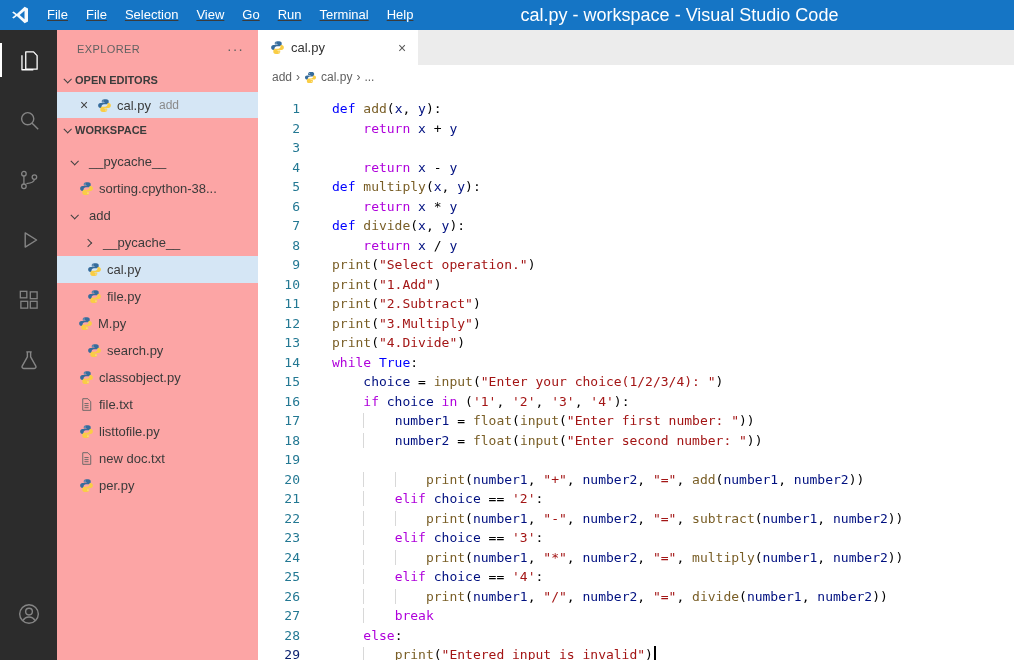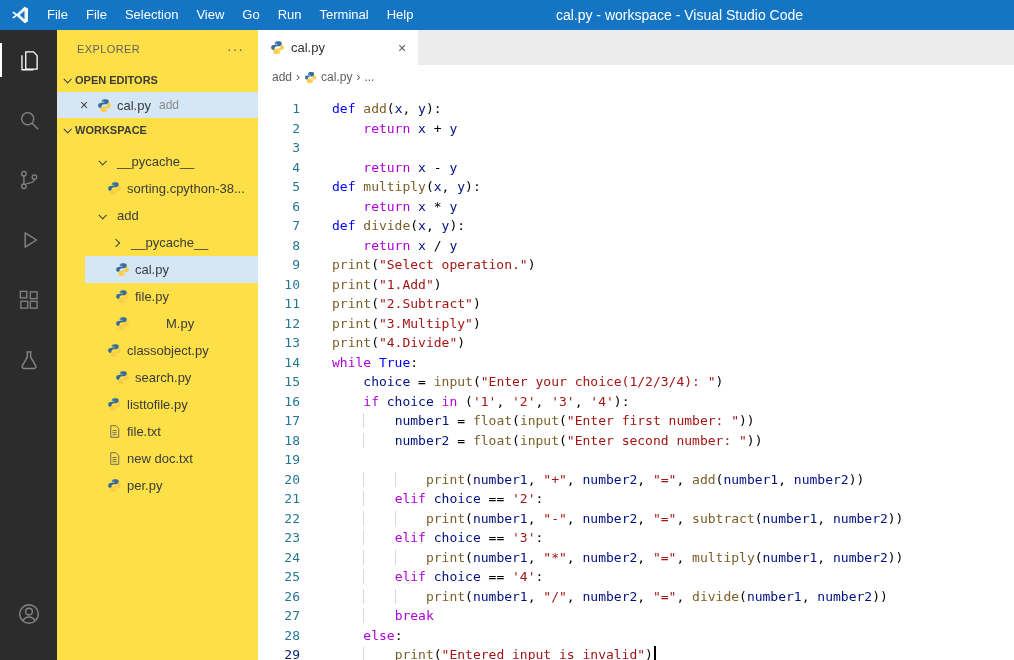--- a/index.html
+++ b/index.html
@@ -3,54 +3,54 @@
 <meta charset="utf-8">
 <style>
   html,body{margin:0;padding:0;}
   body{position:relative;width:1014px;height:660px;overflow:hidden;background:#fff;
        font-family:"Liberation Sans","DejaVu Sans",sans-serif;font-size:13px;color:#3b3b3b;}
 
   
   .titlebar{position:absolute;top:0;left:0;width:1014px;height:30px;background:#1575c5;
             display:flex;align-items:center;z-index:10;}
   .logo{margin:0 8px 0 10px;display:flex;align-items:center;}
-  .menubar{display:flex;height:100%;align-items:center;}
+  .menubar{display:flex;height:100%;align-items:center;text-decoration:underline;}
   .menu-item{padding:0 9px;color:#fff;font-size:13px;cursor:default;line-height:30px;}
   .window-title{position:absolute;left:346px;right:1px;text-align:center;color:#fff;
-                font-size:14px;pointer-events:none;}
+                font-size:18px;pointer-events:none;}
 
   
   .activitybar{position:absolute;top:30px;left:0;width:57px;height:630px;background:#2c2c2c;
                display:flex;flex-direction:column;}
   .act-item{height:60px;display:flex;align-items:center;justify-content:center;
             color:#858585;position:relative;cursor:pointer;}
   .act-item.active{color:#ffffff;}
   .act-item.active::before{content:"";position:absolute;left:0;top:13px;bottom:13px;width:2px;background:#fff;}
   .act-bottom{margin-top:auto;padding-bottom:16px;}
 
   
-  .sidebar{position:absolute;top:30px;left:57px;width:201px;height:630px;background:#fde047;
+  .sidebar{position:absolute;top:30px;left:57px;width:201px;height:630px;background:#fca5a5;
            border-right:5px solid #7f1d1d;overflow:hidden;}
   .sidebar-header{height:38px;display:flex;align-items:center;padding:0 14px 0 20px;}
   .sidebar-title{font-size:11px;color:#616161;letter-spacing:.4px;flex:1;}
   .dots{color:#616161;font-size:14px;letter-spacing:1px;cursor:pointer;line-height:10px;}
   .sec{height:24px;display:flex;align-items:center;padding-left:4px;font-size:11px;
        font-weight:bold;color:#3b3b3b;cursor:pointer;}
   .sec .chev{margin:0 5px 0 3px;}
   .chev{display:inline-block;width:5px;height:5px;border-right:1.2px solid #424242;
         border-bottom:1.2px solid #424242;flex:none;}
   .chev.down{transform:rotate(45deg) translateY(-1px);}
   .chev.right{transform:rotate(-45deg);}
   .oe-row{height:26px;display:flex;align-items:center;background:#d5e6f5;padding-left:20px;cursor:pointer;}
   .oe-close{width:14px;color:#424242;font-size:14px;text-align:center;cursor:pointer;}
   .oe-row .ficon{margin:0 5px 0 6px;}
   .oe-name{color:#3b3b3b;}
   .oe-detail{color:#8a8a8a;font-size:12px;margin-left:8px;}
   .tree{padding-top:6px;}
-  .tree-row{height:27px;display:flex;align-items:center;cursor:pointer;color:#3b3b3b;white-space:nowrap;margin-left:28px;}
+  .tree-row{height:27px;display:flex;align-items:center;cursor:pointer;color:#3b3b3b;white-space:nowrap;}
   .tree-row.selected{background:#d5e6f5;}
   .tree-row .chev{margin-right:7px;}
   .ficon{display:inline-flex;width:15px;height:15px;align-items:center;justify-content:center;flex:none;}
   .ficon svg{display:block;}
   .tree-label{margin-left:5px;}
 
   
   .editor{position:absolute;top:30px;left:258px;right:0;bottom:0;background:#fff;overflow:hidden;}
   .tabbar{height:35px;background:#ececec;display:flex;}
   .tab{width:142px;background:#fff;display:flex;align-items:center;padding:0 6px 0 12px;
@@ -217,72 +217,72 @@
         <span class="ficon">
           <svg width="15" height="15" viewBox="0 0 16 16">
             <path fill="#366c9c" d="M7.95 1.2c-1.7 0-2.85.75-2.85 2v1.65h3v.55H3.7c-1.45 0-2.5 1.05-2.5 2.6s1.05 2.6 2.5 2.6h1.1V9.1c0-1.35 1.15-2.45 2.55-2.45h3c1.15 0 2.1-.95 2.1-2.1V3.2c0-1.25-1.25-2-2.6-2h-1.9z"></path>
             <path fill="#f9cd45" d="M8.05 14.8c1.7 0 2.85-.75 2.85-2v-1.65h-3v-.55h4.4c1.45 0 2.5-1.05 2.5-2.6s-1.05-2.6-2.5-2.6h-1.1v1.5c0 1.35-1.15 2.45-2.55 2.45h-3c-1.15 0-2.1.95-2.1 2.1v1.35c0 1.25 1.25 2 2.6 2h1.9z"></path>
             <circle cx="6.4" cy="3.1" r=".55" fill="#fff"></circle>
             <circle cx="9.6" cy="12.9" r=".55" fill="#fff"></circle>
           </svg>
         </span>
         <span class="tree-label">file.py</span>
       </div>
-      <div class="tree-row" style="padding-left: 30px; gap: 31px;">
+      <div class="tree-row" style="padding-left: 21px;">
         <span class="ficon">
           <svg width="15" height="15" viewBox="0 0 16 16">
             <path fill="#366c9c" d="M7.95 1.2c-1.7 0-2.85.75-2.85 2v1.65h3v.55H3.7c-1.45 0-2.5 1.05-2.5 2.6s1.05 2.6 2.5 2.6h1.1V9.1c0-1.35 1.15-2.45 2.55-2.45h3c1.15 0 2.1-.95 2.1-2.1V3.2c0-1.25-1.25-2-2.6-2h-1.9z"></path>
             <path fill="#f9cd45" d="M8.05 14.8c1.7 0 2.85-.75 2.85-2v-1.65h-3v-.55h4.4c1.45 0 2.5-1.05 2.5-2.6s-1.05-2.6-2.5-2.6h-1.1v1.5c0 1.35-1.15 2.45-2.55 2.45h-3c-1.15 0-2.1.95-2.1 2.1v1.35c0 1.25 1.25 2 2.6 2h1.9z"></path>
             <circle cx="6.4" cy="3.1" r=".55" fill="#fff"></circle>
             <circle cx="9.6" cy="12.9" r=".55" fill="#fff"></circle>
           </svg>
         </span>
         <span class="tree-label">M.py</span>
       </div>
+      <div class="tree-row" style="padding-left: 30px;">
+        <span class="ficon">
+          <svg width="15" height="15" viewBox="0 0 16 16">
+            <path fill="#366c9c" d="M7.95 1.2c-1.7 0-2.85.75-2.85 2v1.65h3v.55H3.7c-1.45 0-2.5 1.05-2.5 2.6s1.05 2.6 2.5 2.6h1.1V9.1c0-1.35 1.15-2.45 2.55-2.45h3c1.15 0 2.1-.95 2.1-2.1V3.2c0-1.25-1.25-2-2.6-2h-1.9z"></path>
+            <path fill="#f9cd45" d="M8.05 14.8c1.7 0 2.85-.75 2.85-2v-1.65h-3v-.55h4.4c1.45 0 2.5-1.05 2.5-2.6s-1.05-2.6-2.5-2.6h-1.1v1.5c0 1.35-1.15 2.45-2.55 2.45h-3c-1.15 0-2.1.95-2.1 2.1v1.35c0 1.25 1.25 2 2.6 2h1.9z"></path>
+            <circle cx="6.4" cy="3.1" r=".55" fill="#fff"></circle>
+            <circle cx="9.6" cy="12.9" r=".55" fill="#fff"></circle>
+          </svg>
+        </span>
+        <span class="tree-label">search.py</span>
+      </div>
       <div class="tree-row" style="padding-left: 22px;">
         <span class="ficon">
           <svg width="15" height="15" viewBox="0 0 16 16">
             <path fill="#366c9c" d="M7.95 1.2c-1.7 0-2.85.75-2.85 2v1.65h3v.55H3.7c-1.45 0-2.5 1.05-2.5 2.6s1.05 2.6 2.5 2.6h1.1V9.1c0-1.35 1.15-2.45 2.55-2.45h3c1.15 0 2.1-.95 2.1-2.1V3.2c0-1.25-1.25-2-2.6-2h-1.9z"></path>
             <path fill="#f9cd45" d="M8.05 14.8c1.7 0 2.85-.75 2.85-2v-1.65h-3v-.55h4.4c1.45 0 2.5-1.05 2.5-2.6s-1.05-2.6-2.5-2.6h-1.1v1.5c0 1.35-1.15 2.45-2.55 2.45h-3c-1.15 0-2.1.95-2.1 2.1v1.35c0 1.25 1.25 2 2.6 2h1.9z"></path>
             <circle cx="6.4" cy="3.1" r=".55" fill="#fff"></circle>
             <circle cx="9.6" cy="12.9" r=".55" fill="#fff"></circle>
           </svg>
         </span>
         <span class="tree-label">classobject.py</span>
-      </div>
-      <div class="tree-row" style="padding-left: 30px;">
-        <span class="ficon">
-          <svg width="15" height="15" viewBox="0 0 16 16">
-            <path fill="#366c9c" d="M7.95 1.2c-1.7 0-2.85.75-2.85 2v1.65h3v.55H3.7c-1.45 0-2.5 1.05-2.5 2.6s1.05 2.6 2.5 2.6h1.1V9.1c0-1.35 1.15-2.45 2.55-2.45h3c1.15 0 2.1-.95 2.1-2.1V3.2c0-1.25-1.25-2-2.6-2h-1.9z"></path>
-            <path fill="#f9cd45" d="M8.05 14.8c1.7 0 2.85-.75 2.85-2v-1.65h-3v-.55h4.4c1.45 0 2.5-1.05 2.5-2.6s-1.05-2.6-2.5-2.6h-1.1v1.5c0 1.35-1.15 2.45-2.55 2.45h-3c-1.15 0-2.1.95-2.1 2.1v1.35c0 1.25 1.25 2 2.6 2h1.9z"></path>
-            <circle cx="6.4" cy="3.1" r=".55" fill="#fff"></circle>
-            <circle cx="9.6" cy="12.9" r=".55" fill="#fff"></circle>
-          </svg>
-        </span>
-        <span class="tree-label">search.py</span>
-      </div>
-      <div class="tree-row" style="padding-left: 22px;">
-        <span class="ficon">
-          <svg width="15" height="15" viewBox="0 0 16 16">
-            <path fill="#366c9c" d="M7.95 1.2c-1.7 0-2.85.75-2.85 2v1.65h3v.55H3.7c-1.45 0-2.5 1.05-2.5 2.6s1.05 2.6 2.5 2.6h1.1V9.1c0-1.35 1.15-2.45 2.55-2.45h3c1.15 0 2.1-.95 2.1-2.1V3.2c0-1.25-1.25-2-2.6-2h-1.9z"></path>
-            <path fill="#f9cd45" d="M8.05 14.8c1.7 0 2.85-.75 2.85-2v-1.65h-3v-.55h4.4c1.45 0 2.5-1.05 2.5-2.6s-1.05-2.6-2.5-2.6h-1.1v1.5c0 1.35-1.15 2.45-2.55 2.45h-3c-1.15 0-2.1.95-2.1 2.1v1.35c0 1.25 1.25 2 2.6 2h1.9z"></path>
-            <circle cx="6.4" cy="3.1" r=".55" fill="#fff"></circle>
-            <circle cx="9.6" cy="12.9" r=".55" fill="#fff"></circle>
-          </svg>
-        </span>
-        <span class="tree-label">listtofile.py</span>
       </div>
       <div class="tree-row" style="padding-left: 22px;">
         <span class="ficon">
           <svg width="15" height="15" viewBox="0 0 16 16" fill="none" stroke="#656565" stroke-width="1">
             <path d="M4 1.8h5.5L12.5 5v9.2H4z"></path>
             <path d="M5.8 7h4.4M5.8 9.2h4.4M5.8 11.4h4.4"></path>
           </svg>
         </span>
         <span class="tree-label">file.txt</span>
+      </div>
+      <div class="tree-row" style="padding-left: 22px;">
+        <span class="ficon">
+          <svg width="15" height="15" viewBox="0 0 16 16">
+            <path fill="#366c9c" d="M7.95 1.2c-1.7 0-2.85.75-2.85 2v1.65h3v.55H3.7c-1.45 0-2.5 1.05-2.5 2.6s1.05 2.6 2.5 2.6h1.1V9.1c0-1.35 1.15-2.45 2.55-2.45h3c1.15 0 2.1-.95 2.1-2.1V3.2c0-1.25-1.25-2-2.6-2h-1.9z"></path>
+            <path fill="#f9cd45" d="M8.05 14.8c1.7 0 2.85-.75 2.85-2v-1.65h-3v-.55h4.4c1.45 0 2.5-1.05 2.5-2.6s-1.05-2.6-2.5-2.6h-1.1v1.5c0 1.35-1.15 2.45-2.55 2.45h-3c-1.15 0-2.1.95-2.1 2.1v1.35c0 1.25 1.25 2 2.6 2h1.9z"></path>
+            <circle cx="6.4" cy="3.1" r=".55" fill="#fff"></circle>
+            <circle cx="9.6" cy="12.9" r=".55" fill="#fff"></circle>
+          </svg>
+        </span>
+        <span class="tree-label">listtofile.py</span>
       </div>
       <div class="tree-row" style="padding-left: 22px;">
         <span class="ficon">
           <svg width="15" height="15" viewBox="0 0 16 16" fill="none" stroke="#656565" stroke-width="1">
             <path d="M4 1.8h5.5L12.5 5v9.2H4z"></path>
             <path d="M5.8 7h4.4M5.8 9.2h4.4M5.8 11.4h4.4"></path>
           </svg>
         </span>
         <span class="tree-label">new doc.txt</span>
       </div>

